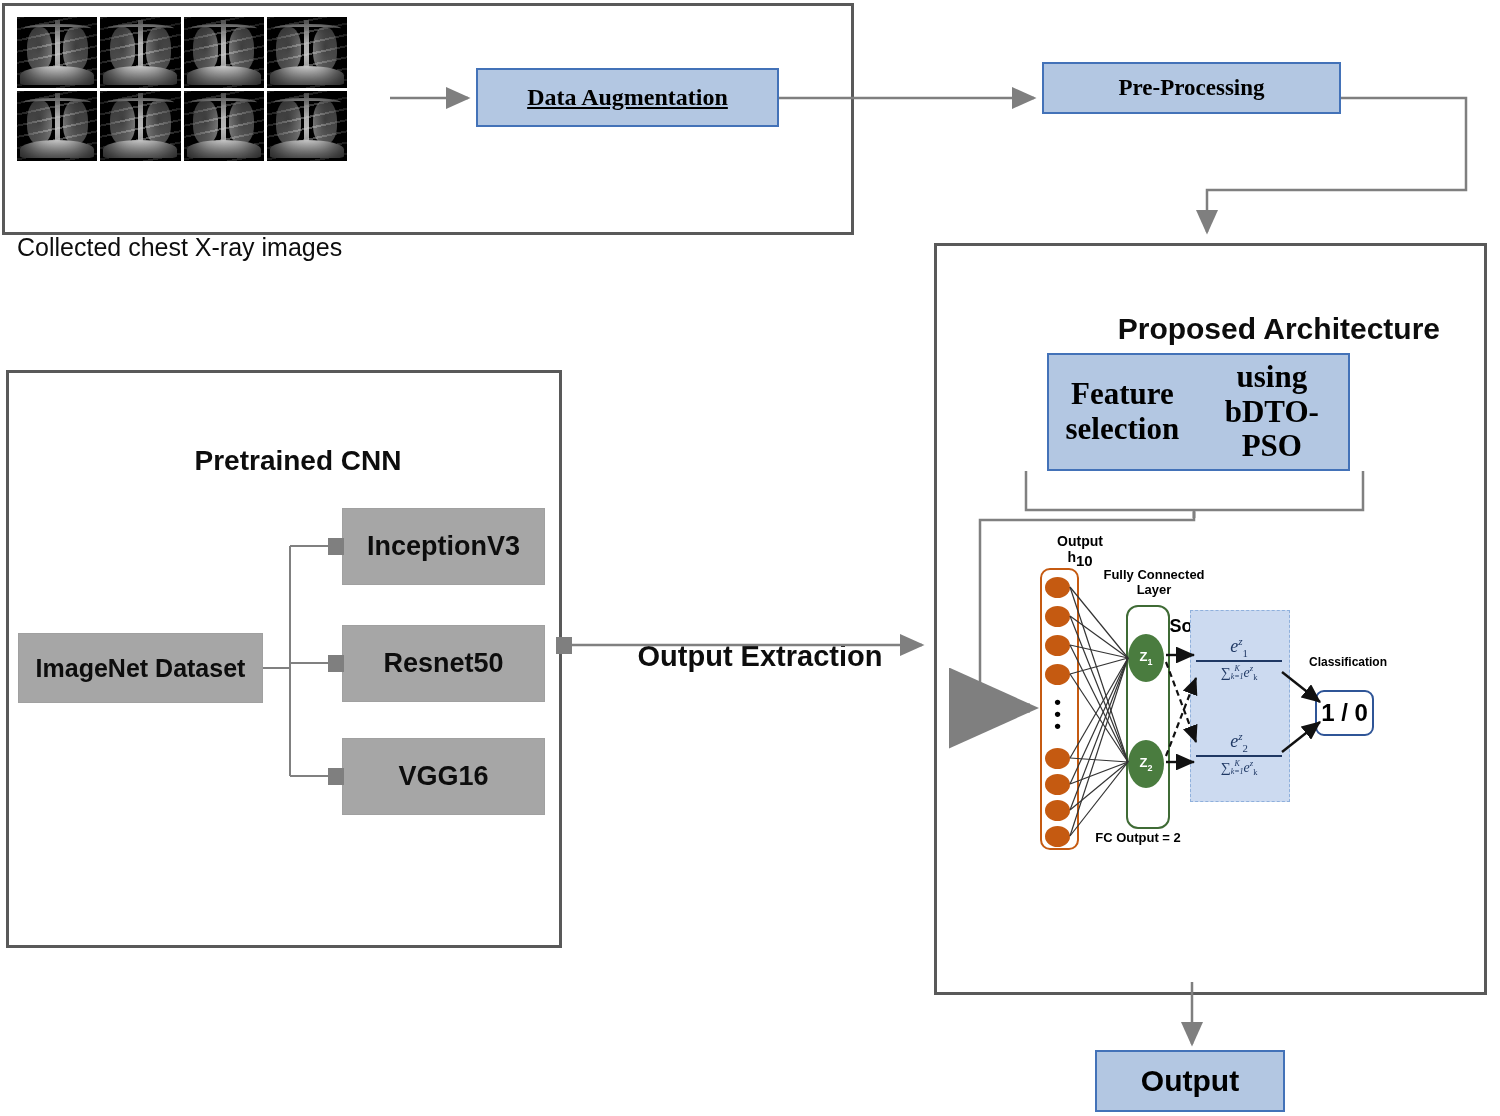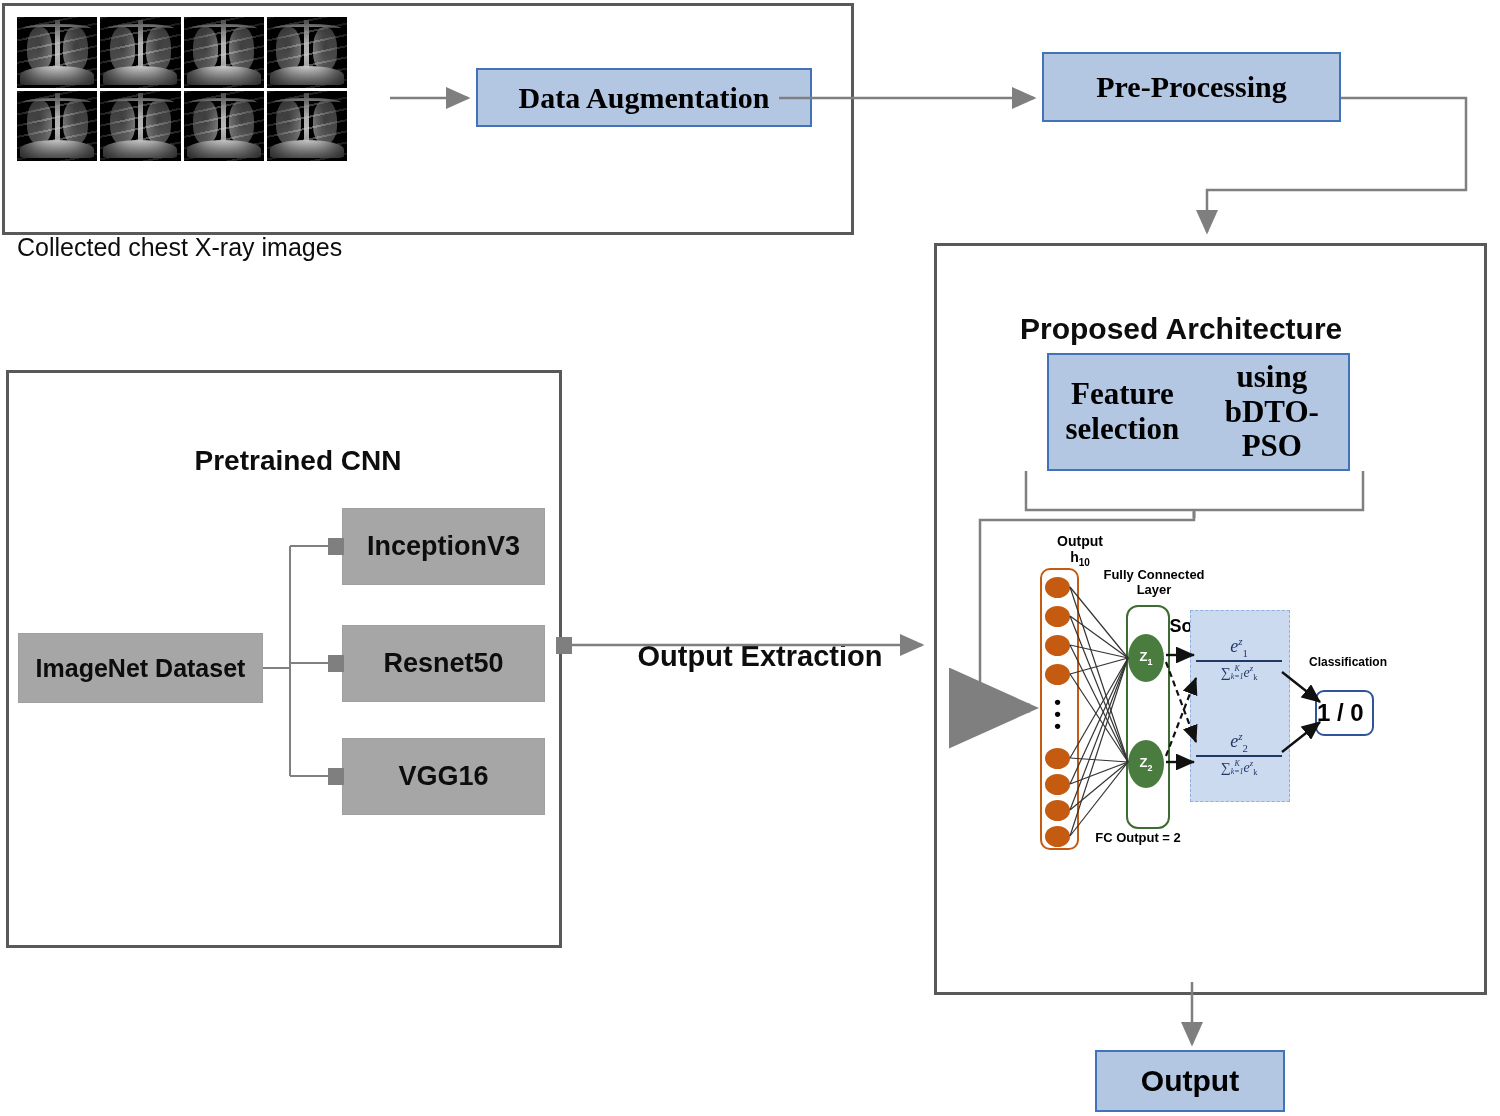--- a/index.html
+++ b/index.html
@@ -59,21 +59,21 @@
 
   
   .neuron{position:absolute;border-radius:50%;background:#c55a11;}
   .outbox{position:absolute;border:2px solid #c55a11;border-radius:10px;background:transparent;}
   .fcbox{position:absolute;border:2px solid #3f6b35;border-radius:12px;background:transparent;}
   .znode{position:absolute;border-radius:50%;background:#4a7c3f;
          display:flex;align-items:center;justify-content:center;
          color:#fff;font-weight:bold;font-family:"Liberation Sans",sans-serif;}
   .softbox{position:absolute;background:#ccdaf0;border:1.5px dashed #8fb0dc;}
   .classbox{position:absolute;border:2px solid #2f5597;border-radius:9px;background:#fff;
-            display:flex;align-items:center;
+            display:flex;align-items:center;justify-content:center;
             font-family:"Liberation Sans",sans-serif;font-weight:bold;color:#000;}
   .dots{position:absolute;color:#000;font-weight:bold;text-align:center;line-height:.62;}
 
   
   .frac{position:absolute;color:#1f3864;font-family:"Liberation Serif",serif;
         font-style:italic;font-weight:normal;text-align:center;}
   .frac .num{display:block;}
   .frac .bar{display:block;border-top:2px solid #1f3864;margin:1px 0 1px 0;}
   .frac .den{display:block;}
   sup.e{font-style:italic;font-size:.62em;vertical-align:super;}
@@ -158,25 +158,25 @@
         <div class="ribs"></div>
         <div class="spine"></div>
         <div class="clav"></div>
         <div class="diaph"></div>
         <div class="vig"></div>
       </div>
   </div>
 
   <div class="abs heading" style="left:17px;top:193px;width:420px;font-size:25px;font-weight:normal;">Collected chest X-ray images</div>
 
-  <div class="abs bluebox" style="left:476px;top:68px;width:336px;height:59px;font-size:30px;">
+  <div class="abs bluebox" style="left:476px;top:68px;width:303px;height:59px;font-size:24px;text-decoration:underline;">
     <span>Data Augmentation</span>
   </div>
 
-  <div class="abs bluebox" style="left:1042px;top:52px;width:299px;height:70px;font-size:30px;">
+  <div class="abs bluebox" style="left:1042px;top:62px;width:299px;height:52px;font-size:23px;">
     <span>Pre-Processing</span>
   </div>
 
   <div class="abs panel" style="left:6px;top:370px;width:556px;height:578px;"></div>
 
   <div class="abs heading" style="left:128px;top:405px;width:340px;font-size:28px;text-align:center;">Pretrained CNN</div>
 
   <div class="abs graybox" style="left:18px;top:633px;width:245px;height:70px;font-size:25px;">
     <span>ImageNet Dataset</span>
   </div>
@@ -193,35 +193,35 @@
 
   <div class="connector-nub" style="left:328px;top:538px;"></div>
   <div class="connector-nub" style="left:328px;top:655px;"></div>
   <div class="connector-nub" style="left:328px;top:768px;"></div>
   <div class="connector-nub" style="left:556px;top:637px;"></div>
 
   <div class="abs heading" style="left:600px;top:600px;width:320px;font-size:29px;text-align:center;">Output Extraction</div>
 
   <div class="abs panel" style="left:934px;top:243px;width:553px;height:752px;"></div>
 
-  <div class="abs heading" style="left:1020px;top:272px;width:420px;font-size:30px;text-align:left;">Proposed Architecture</div>
+  <div class="abs heading" style="left:1020px;top:272px;width:420px;font-size:30px;text-align:right;">Proposed Architecture</div>
 
   <div class="abs bluebox" style="left:1047px;top:353px;width:303px;height:118px;font-size:31px;flex-direction:row;">
     <span>Feature selection</span>
     <span>using bDTO-PSO</span>
   </div>
 
 
   <div class="abs bluebox sans" style="left:1095px;top:1050px;width:190px;height:62px;font-size:30px;">
     <span>Output</span>
   </div>
 
   <div class="abs nnlabel" style="left:1025px;top:533px;width:110px;font-size:14px;">
     <span>Output</span><br>
-    <span><span>h</span><sub style="font-size:10px;">10</sub></span>
+    <span><span>h</span><sub style="font-size:15px;">10</sub></span>
   </div>
 
   <div class="abs nnlabel" style="left:1098px;top:568px;width:112px;font-size:13px;">
     <span>Fully Connected</span><br>
     <span>Layer</span>
   </div>
 
   <div class="abs nnlabel" style="left:1145px;top:592px;width:120px;font-size:18px;margin-top:24px;">Softmax</div>
 
   <div class="abs nnlabel" style="left:1293px;top:656px;width:110px;font-size:12px;">Classification</div>

